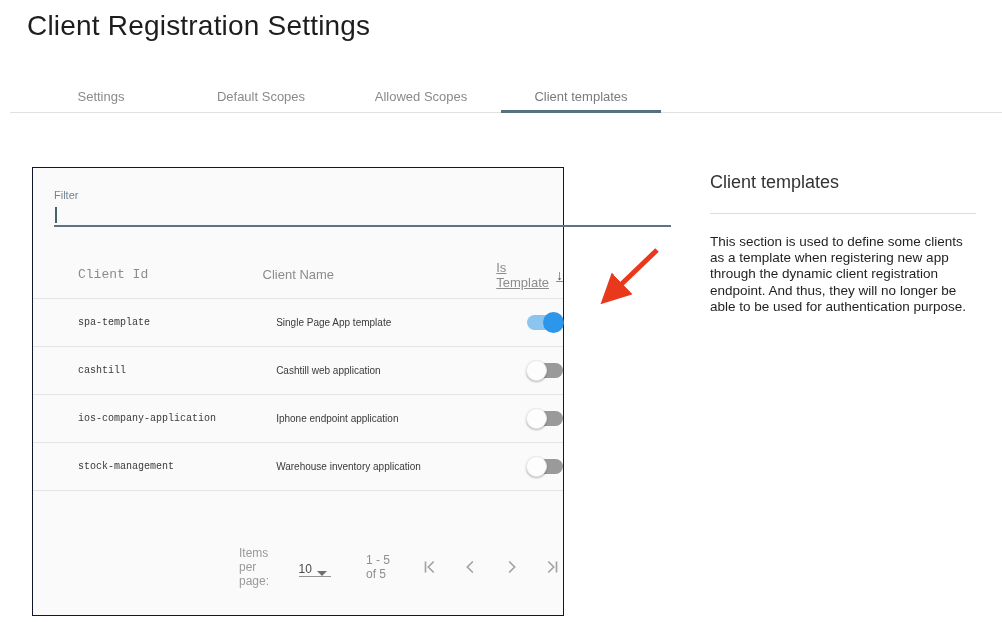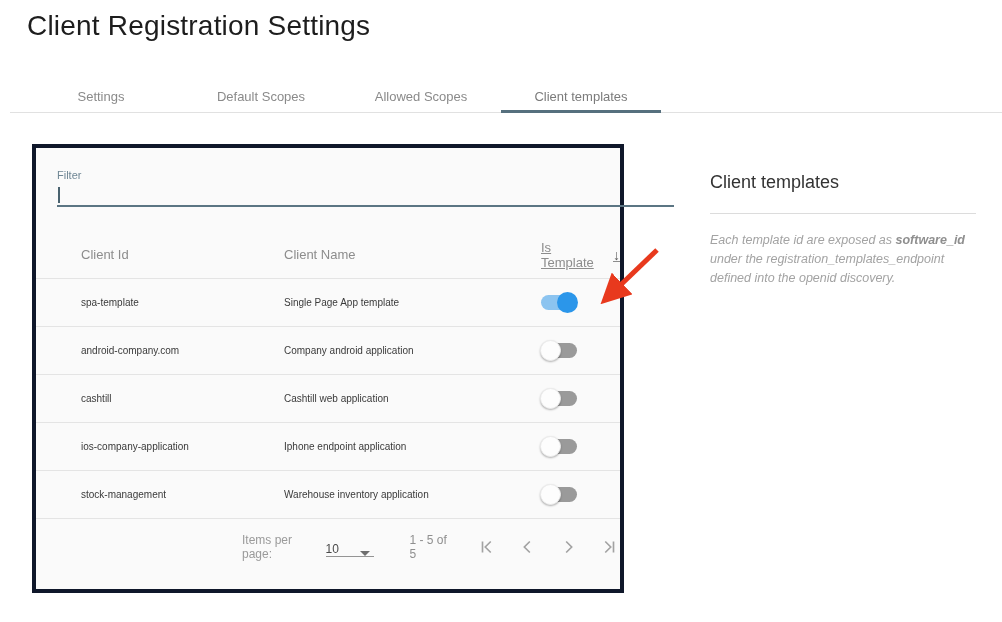--- a/index.html
+++ b/index.html
@@ -32,23 +32,23 @@
     font-size: 13px; color: #8a8a8a; cursor: pointer;
   }
   .tab.active { color: #7b7b7b; }
   .tab.active::after {
     content: ""; position: absolute; left: 0; right: 0; bottom: 0;
     height: 3px; background: #56707e;
   }
 
   
   .card {
-    position: absolute; left: 32px; top: 144px;
-    width: 592px; height: 449px;
-    background: #fafafa; border: 4px solid #0f172a;
+    position: absolute; left: 32px; top: 167px;
+    width: 532px; height: 449px;
+    background: #fafafa; border: 1px solid #0f172a;
   }
   .filter-label {
     position: absolute; left: 21px; top: 21px;
     font-size: 11px; color: #6f8694;
   }
   .filter-input {
     position: absolute; left: 21px; top: 36px;
     width: 617px; height: 23px;
     border: none; outline: none; background: transparent;
     border-bottom: 2px solid #5b7583;
@@ -60,21 +60,21 @@
   }
 
   
   .table { position: absolute; left: 0; top: 83px; width: 100%; }
   .trow {
     display: flex; align-items: center; height: 48px;
     border-bottom: 1px solid #e4e4e4;
     font-size: 10px; color: #3a3a3a;
   }
   .trow.thead { font-size: 13px; color: #8c8c8c; }
-  .c1 { padding-left: 45px; width: 248px; }
+  .c1 { padding-left: 45px; width: 248px; font-family: Liberation Mono, monospace; }
   .c2 { width: 257px; }
   .c3 { flex: 1; display: flex; align-items: center; text-decoration: underline; }
   .sort-icon { margin-left: 7px; color: #5c5c5c; font-size: 14px; }
 
   
   .toggle { position: relative; width: 36px; height: 15px; border-radius: 8px; cursor: pointer; }
   .toggle.on  { background: #8cc4f0; }
   .toggle.off { background: #9a9a9a; }
   .toggle .thumb { position: absolute; top: -3px; width: 21px; height: 21px; border-radius: 50%; }
   .toggle.on  .thumb { right: -1px; background: #2b96ea; }
@@ -147,29 +147,20 @@
     <div class="trow">
       <div class="c1">spa-template</div>
       <div class="c2">Single Page App template</div>
       <div class="c3">
           <div class="toggle on">
             <span class="thumb"></span>
           </div>
         </div>
     </div>
 
-    <div class="trow">
-      <div class="c1">android-company.com</div>
-      <div class="c2">Company android application</div>
-      <div class="c3">
-          <div class="toggle off">
-            <span class="thumb"></span>
-          </div>
-        </div>
-    </div>
 
     <div class="trow">
       <div class="c1">cashtill</div>
       <div class="c2">Cashtill web application</div>
       <div class="c3">
           <div class="toggle off">
             <span class="thumb"></span>
           </div>
         </div>
     </div>
@@ -234,14 +225,14 @@
     <marker id="ah" markerWidth="6" markerHeight="6" refX="4.2" refY="3" orient="auto">
       <path d="M0,0 L6,3 L0,6 z" fill="#e8391d"></path>
     </marker>
   </defs>
   <line x1="72" y1="12" x2="22" y2="60" stroke="#e8391d" stroke-width="5" marker-end="url(#ah)"></line>
 </svg>
 
 <aside class="aside">
   <h2 class="aside-title">Client templates</h2>
   <hr class="aside-divider">
-  <p class="aside-note"><span>Each template id are exposed as </span><b>software_id</b><span> under the registration_templates_endpoint defined into the openid discovery.</span></p>
+  <p class="aside-desc">This section is used to define some clients as a template when registering new app through the dynamic client registration endpoint. And thus, they will no longer be able to be used for authentication purpose.</p>
 </aside>
 
 </body></html>

